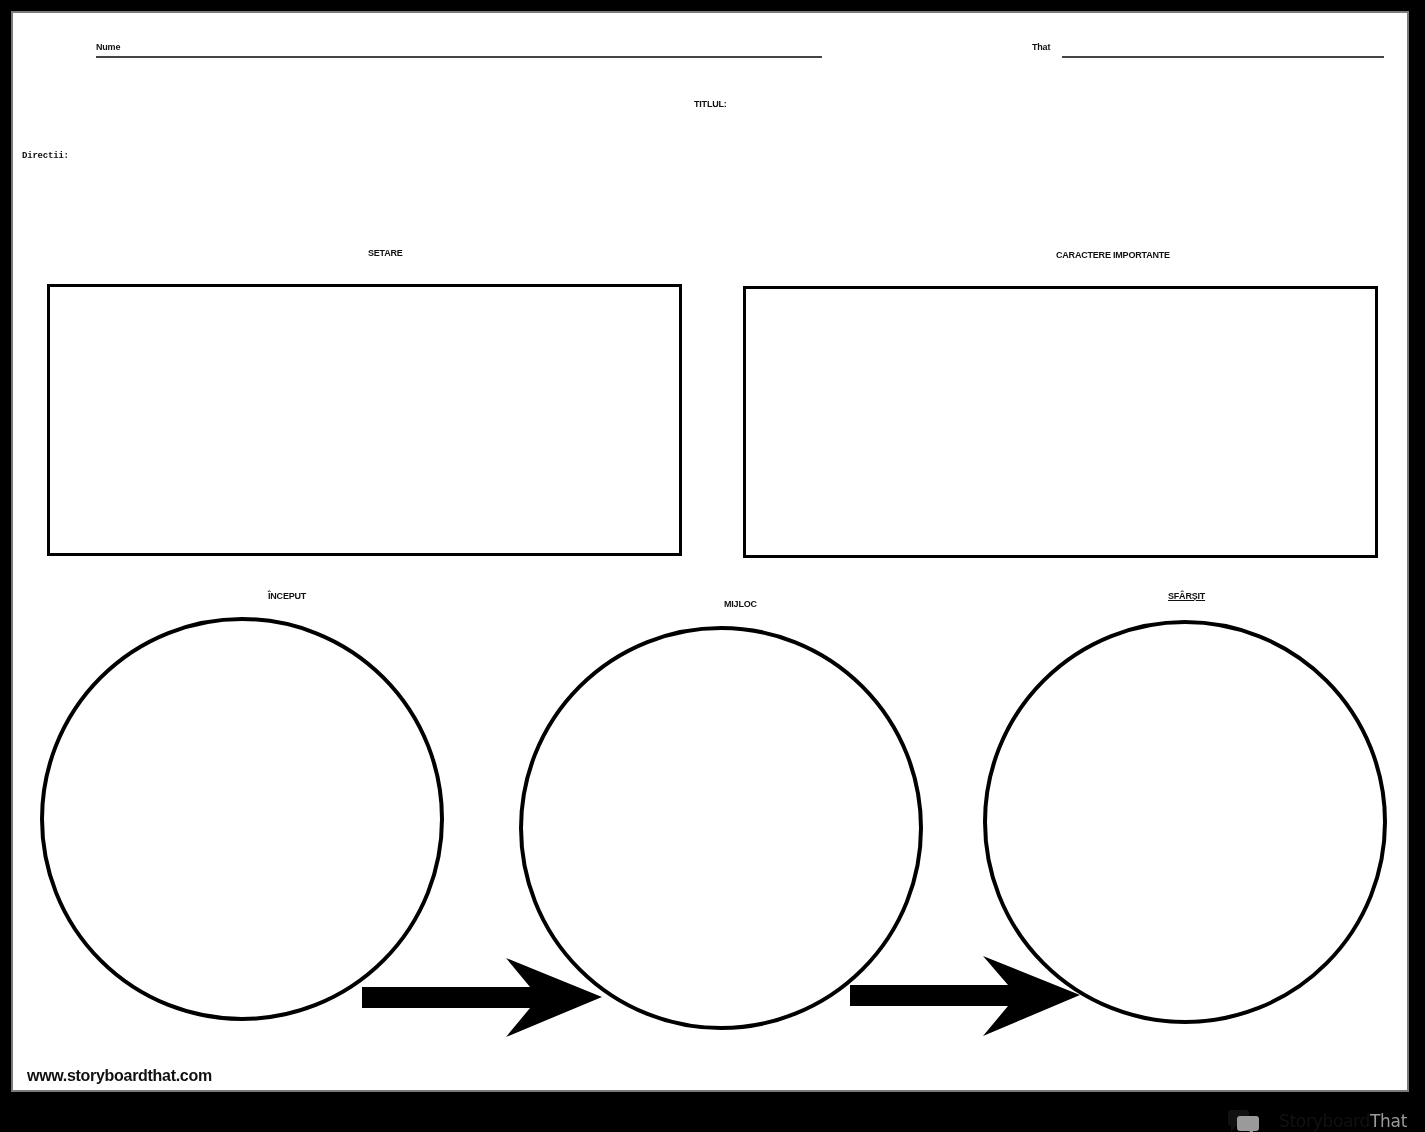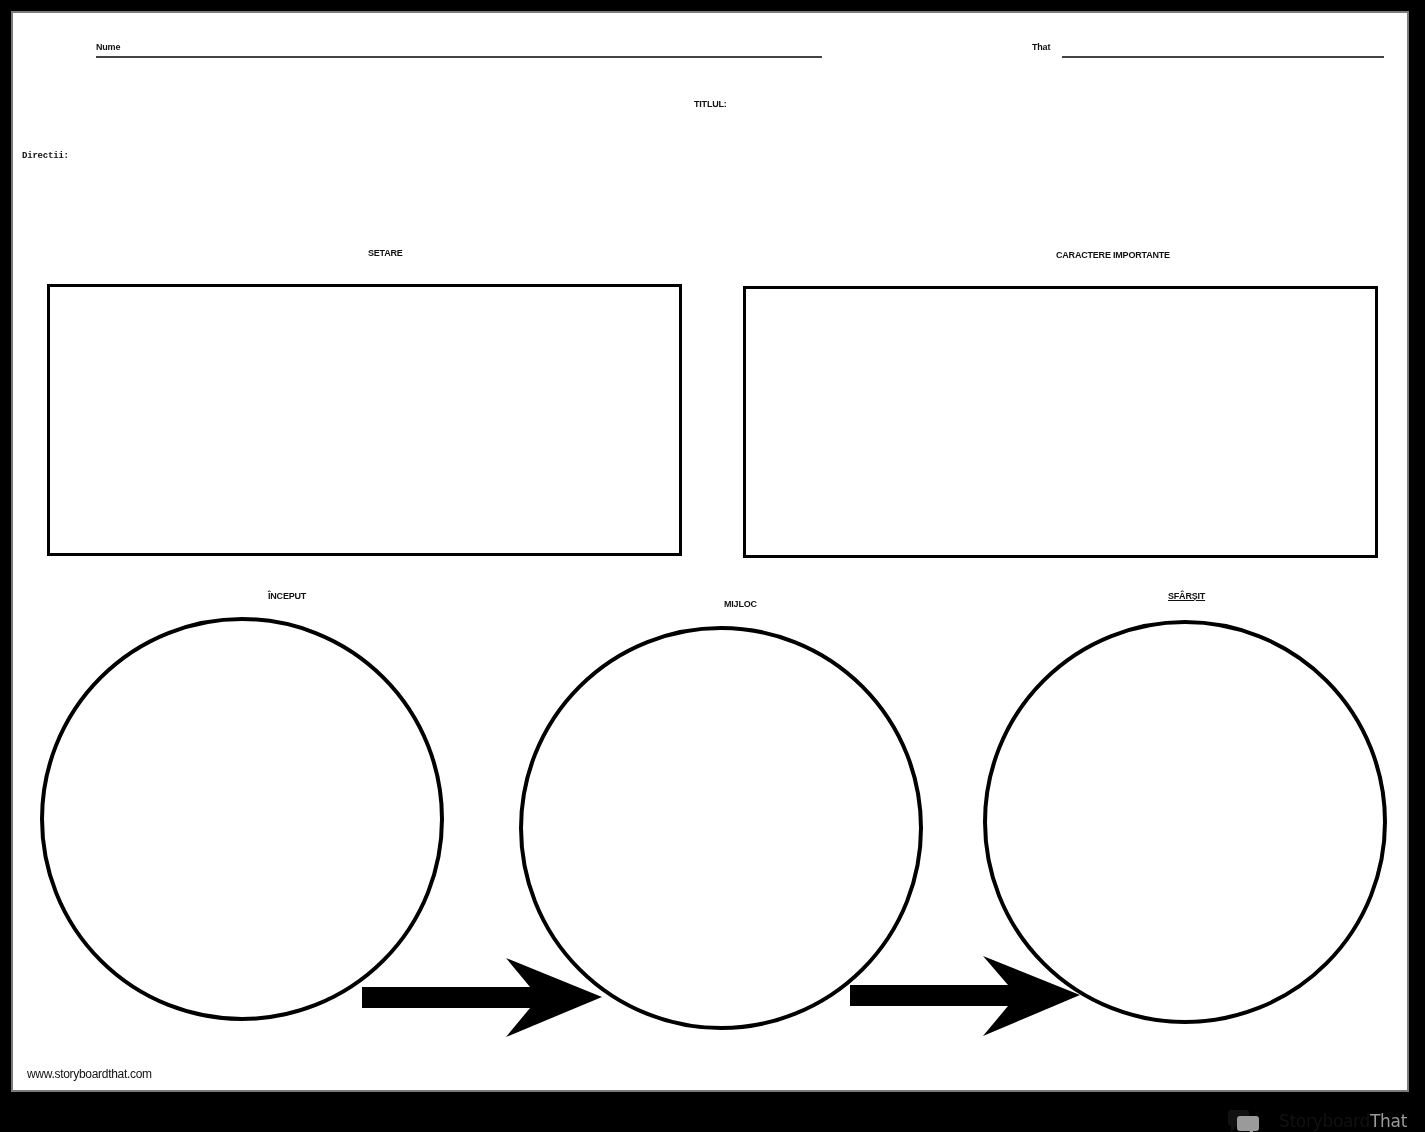--- a/index.html
+++ b/index.html
@@ -2,21 +2,21 @@
 <html><head>
 <meta charset="utf-8">
 <style>
   html, body { margin:0; padding:0; }
   body { width:1425px; height:1132px; background:#000; position:relative; overflow:hidden; font-family:"Liberation Sans", sans-serif; }
   .page { position:absolute; left:11px; top:11px; width:1398px; height:1081px; background:#fff; border:2px solid #7a7a7a; box-sizing:border-box; }
   .lbl { position:absolute; font-family:"Liberation Sans", sans-serif; font-weight:bold; font-size:9px; color:#111; white-space:nowrap; letter-spacing:-0.2px; }
   .line { position:absolute; height:2px; background:#444; }
   .box { position:absolute; border:3px solid #000; box-sizing:border-box; background:#fff; }
   svg.shapes { position:absolute; left:0; top:0; }
-  .footer-url { position:absolute; font-family:"Liberation Sans", sans-serif; font-weight:normal; font-size:12px; color:#111; letter-spacing:-0.3px; }
+  .footer-url { position:absolute; font-family:"Liberation Sans", sans-serif; font-weight:bold; font-size:16px; color:#111; letter-spacing:-0.3px; }
   .logo { position:absolute; display:flex; align-items:center; }
   .logo-text { font-family:"DejaVu Sans", sans-serif; font-size:17px; color:#111; letter-spacing:-0.3px; }
   .logo-text .that { color:#9a9a9a; }
 </style>
 </head>
 <body>
 
 <div class="page"></div>
 
 <span class="lbl" style="left:65px; top:42px;margin-left:31px;">Nume</span>

